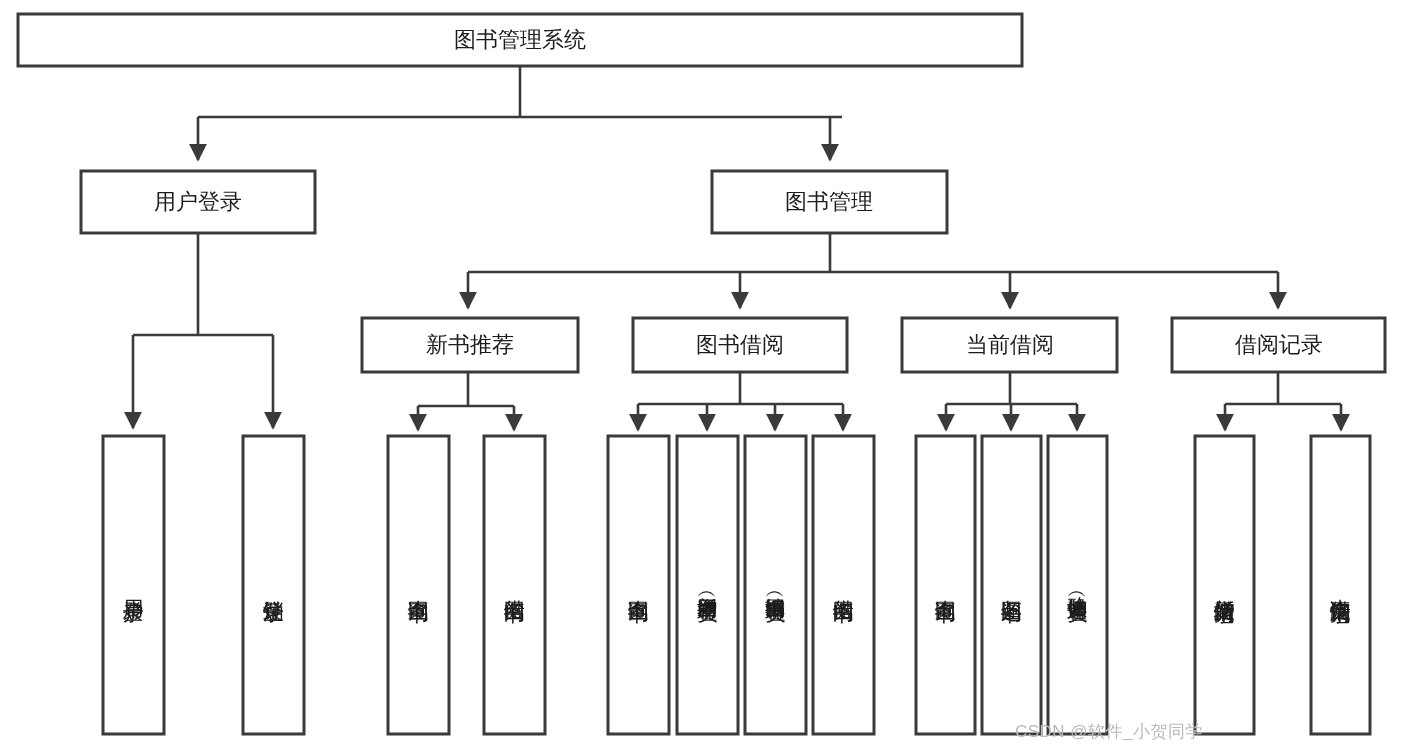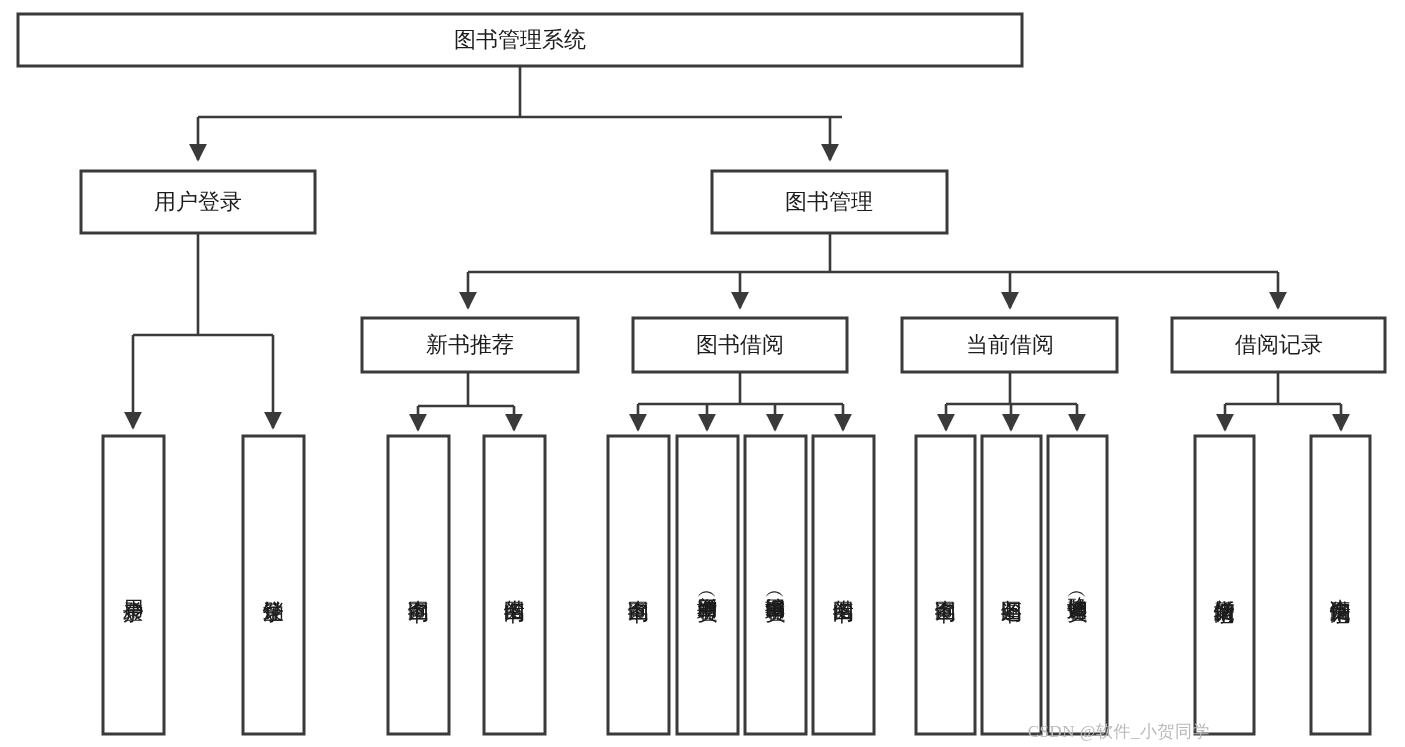--- a/index.html
+++ b/index.html
@@ -4,22 +4,22 @@
 <style>
   html,body{margin:0;padding:0;background:#ffffff;}
   body{width:1405px;height:747px;overflow:hidden;
        font-family:"Liberation Sans","DejaVu Sans",sans-serif;}
   #diagram-root{position:relative;width:1222px;height:747px;background:#fff;border-radius:13px;}
   svg#flow{position:absolute;left:0;top:0;width:1405px;height:747px;}
   .node-box{fill:#ffffff;stroke:#3a3a3a;stroke-width:3;}
   .conn{stroke:#3a3a3a;stroke-width:2.6;fill:none;}
   .node-label-h{font-family:"Liberation Sans","DejaVu Sans",sans-serif;
     font-size:22px;fill:#1c1c1c;text-anchor:middle;dominant-baseline:middle;}
-  .watermark{position:absolute;right:12px;bottom:4px;font-size:17px;color:#b9b9b9;
-    font-family:Liberation Serif, serif;white-space:nowrap;
+  .watermark{position:absolute;right:19px;bottom:4px;font-size:17px;color:#b9b9b9;
+    font-family:Liberation Sans, sans-serif;white-space:nowrap;
     letter-spacing:.5px;pointer-events:none;}
   .vbox{position:absolute;display:flex;align-items:center;justify-content:center;
     box-sizing:border-box;}
   .vtext{writing-mode:vertical-rl;text-orientation:upright;font-size:21px;
     line-height:1.12;color:#1c1c1c;white-space:nowrap;letter-spacing:1px;
     font-family:"Liberation Sans","DejaVu Sans",sans-serif;}
 </style>
 </head>
 <body>
 

